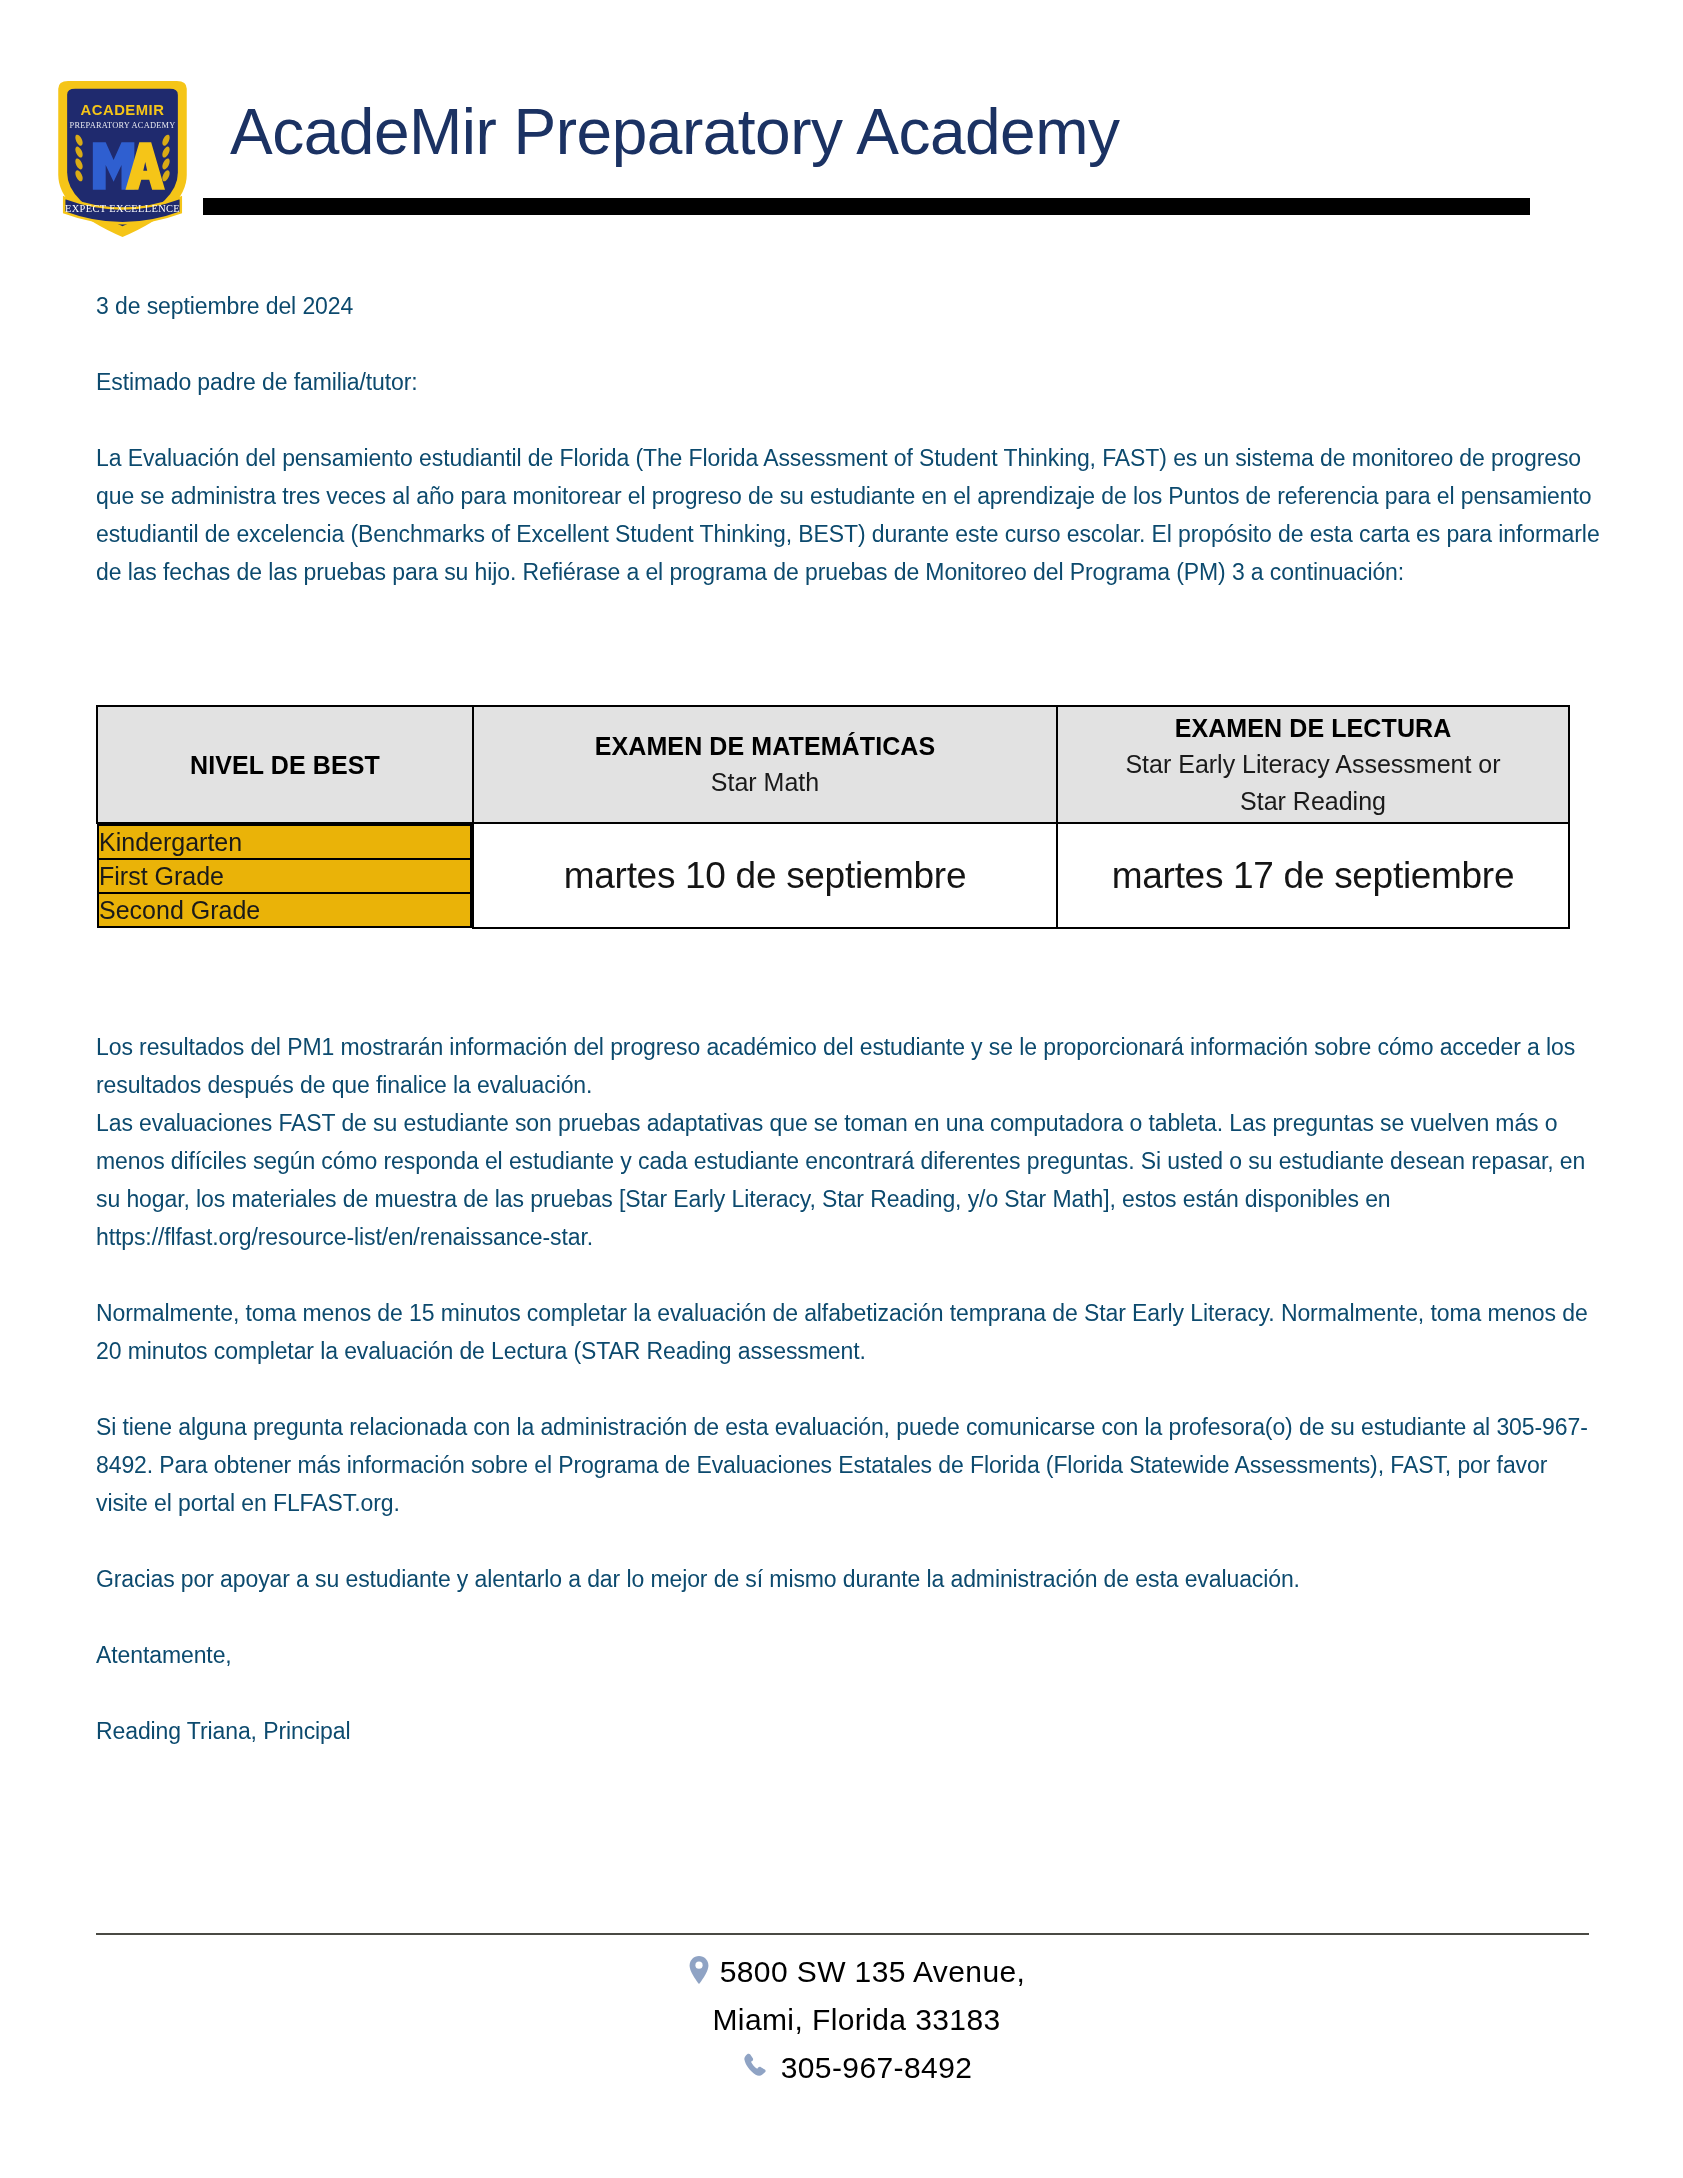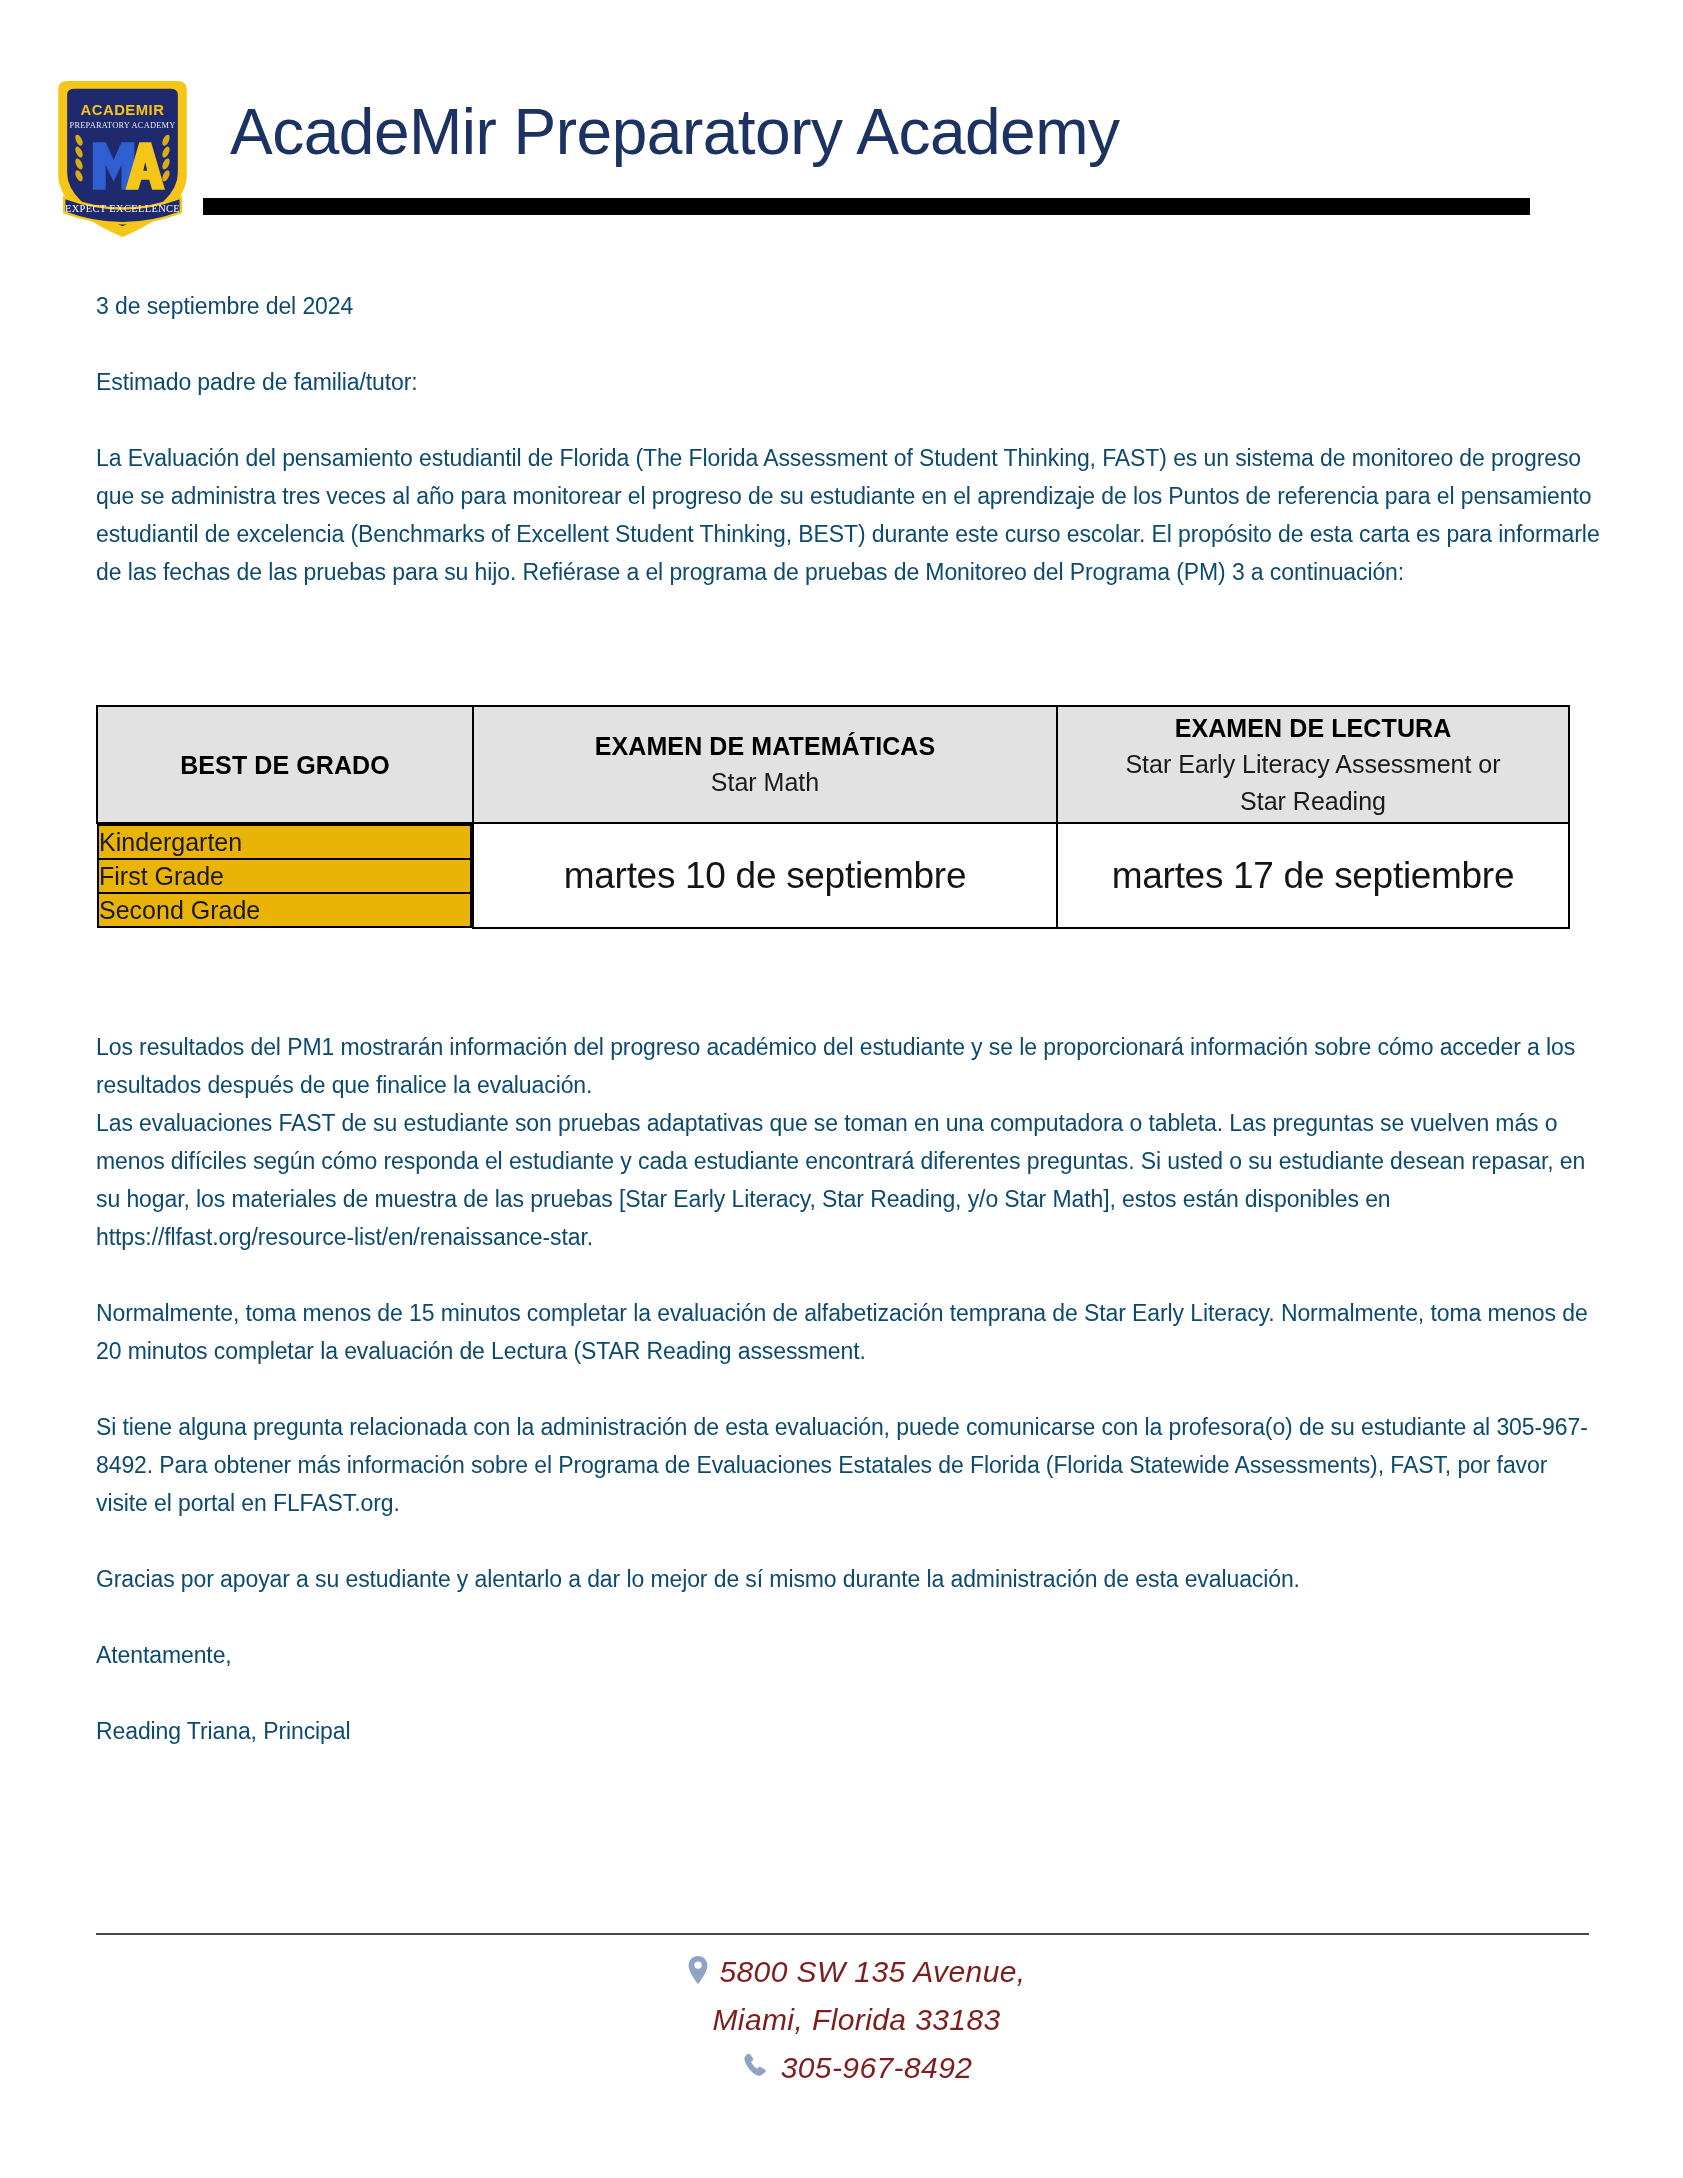--- a/index.html
+++ b/index.html
@@ -162,23 +162,22 @@
   }
   .footer {
     position: absolute;
     left: 0;
     top: 1948px;
     width: 1683px;
     text-align: center;
   }
   .f-line {
     font-family: "Liberation Sans", sans-serif;
-    font-style: italic;
     font-size: 30px;
-    color: #7f1d1d;
+    color: #000000;
     line-height: 48px;
     letter-spacing: 0.4px;
     white-space: nowrap;
     margin-left: 30px;
   }
   .f-icon {
     display: inline-block;
     vertical-align: -3px;
     margin-right: 10px;
   }
@@ -240,21 +239,21 @@
   <div class="table-zone">
     <table class="fast-table">
       <colgroup>
         <col class="col-grade">
           <col class="col-math">
           <col class="col-read">
       </colgroup>
       <tbody>
           <tr>
         <td class="th-cell">
-          <div class="th-main">BEST DE GRADO</div>
+          <div class="th-main">NIVEL DE BEST</div>
         </td>
         <td class="th-cell">
           <div class="th-main">EXAMEN DE MATEMÁTICAS</div>
           <div class="th-sub">Star Math</div>
         </td>
         <td class="th-cell">
           <div class="th-main">EXAMEN DE LECTURA</div>
           <div class="th-sub">Star Early Literacy Assessment or</div>
           <div class="th-sub">Star Reading</div>
         </td>

